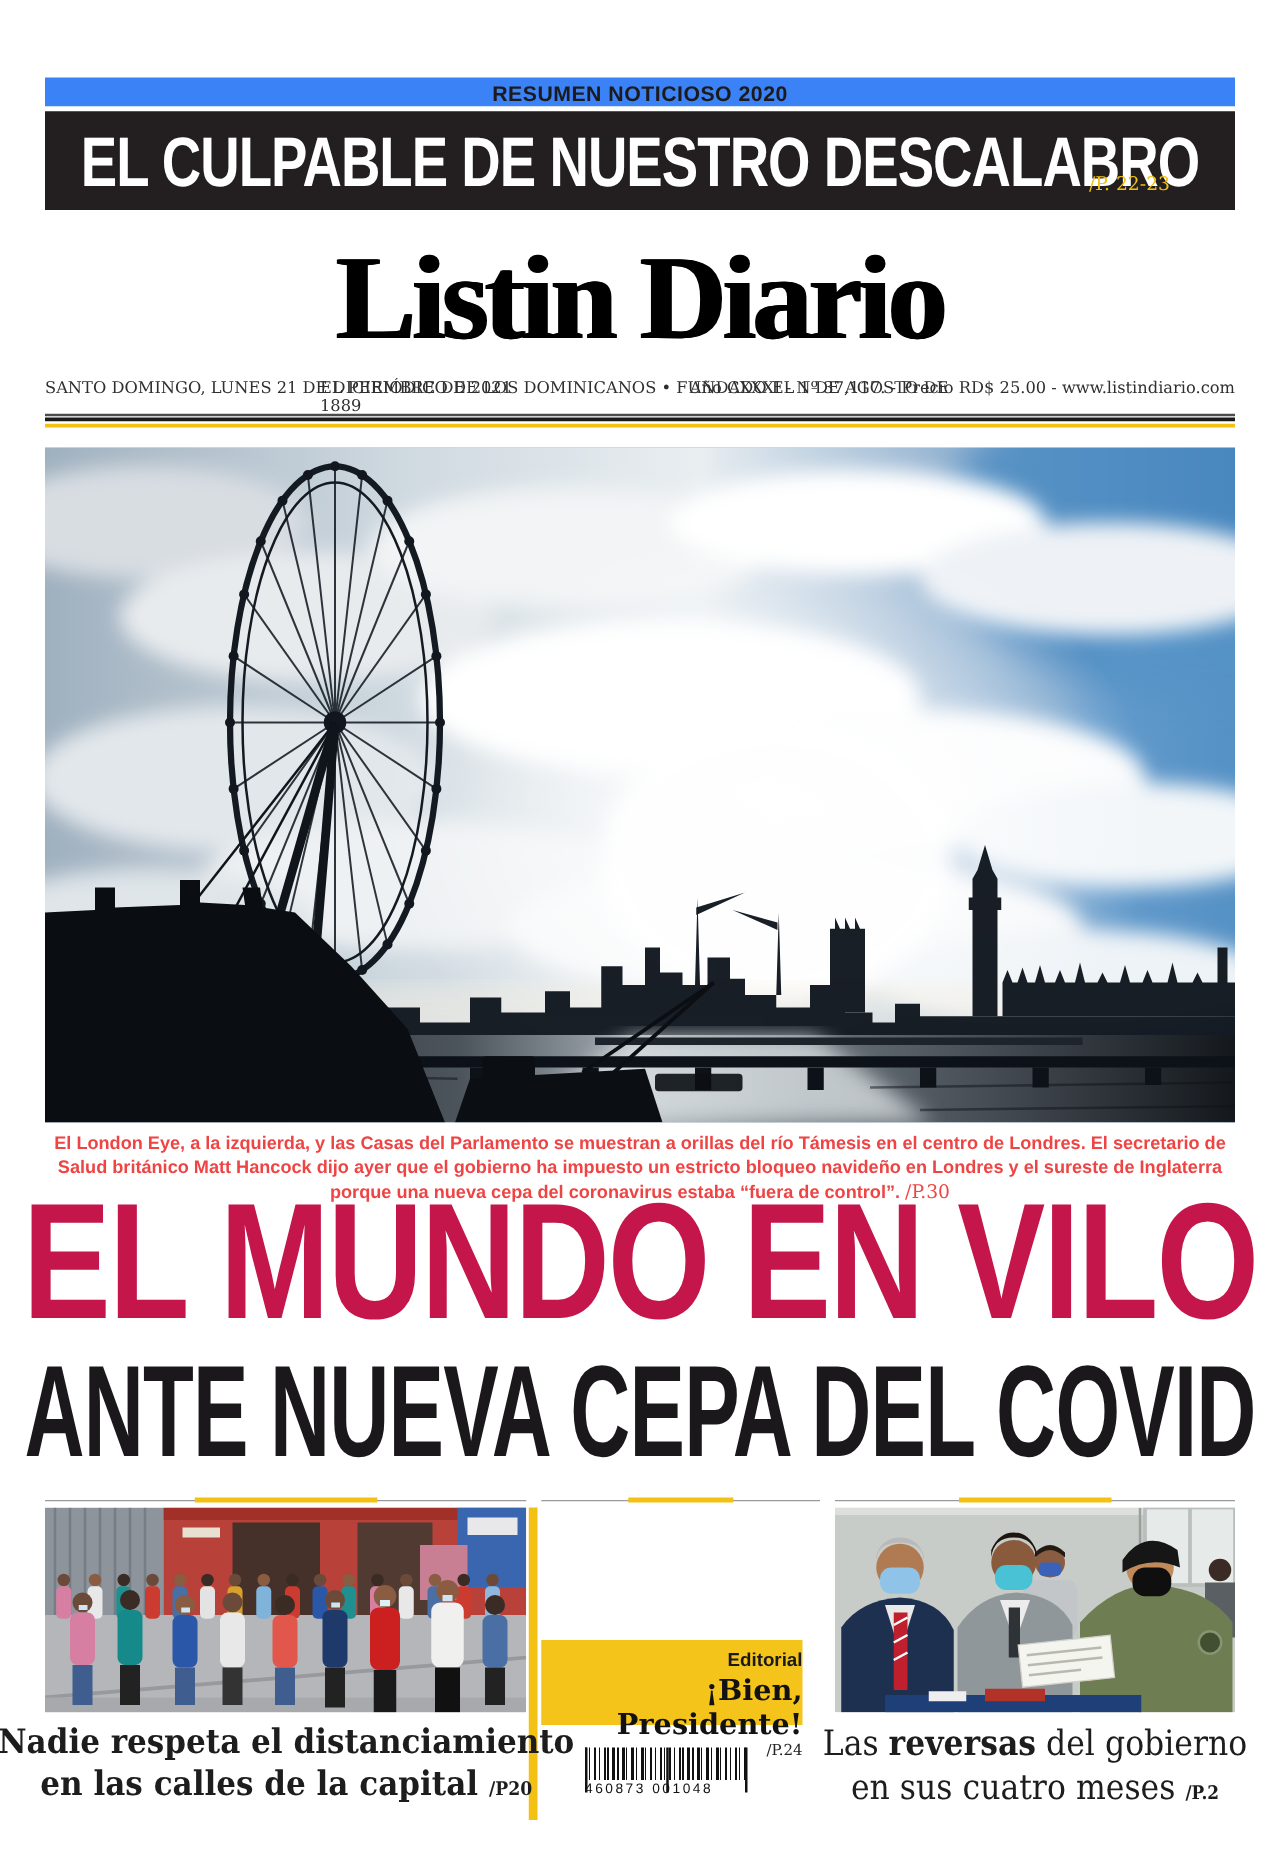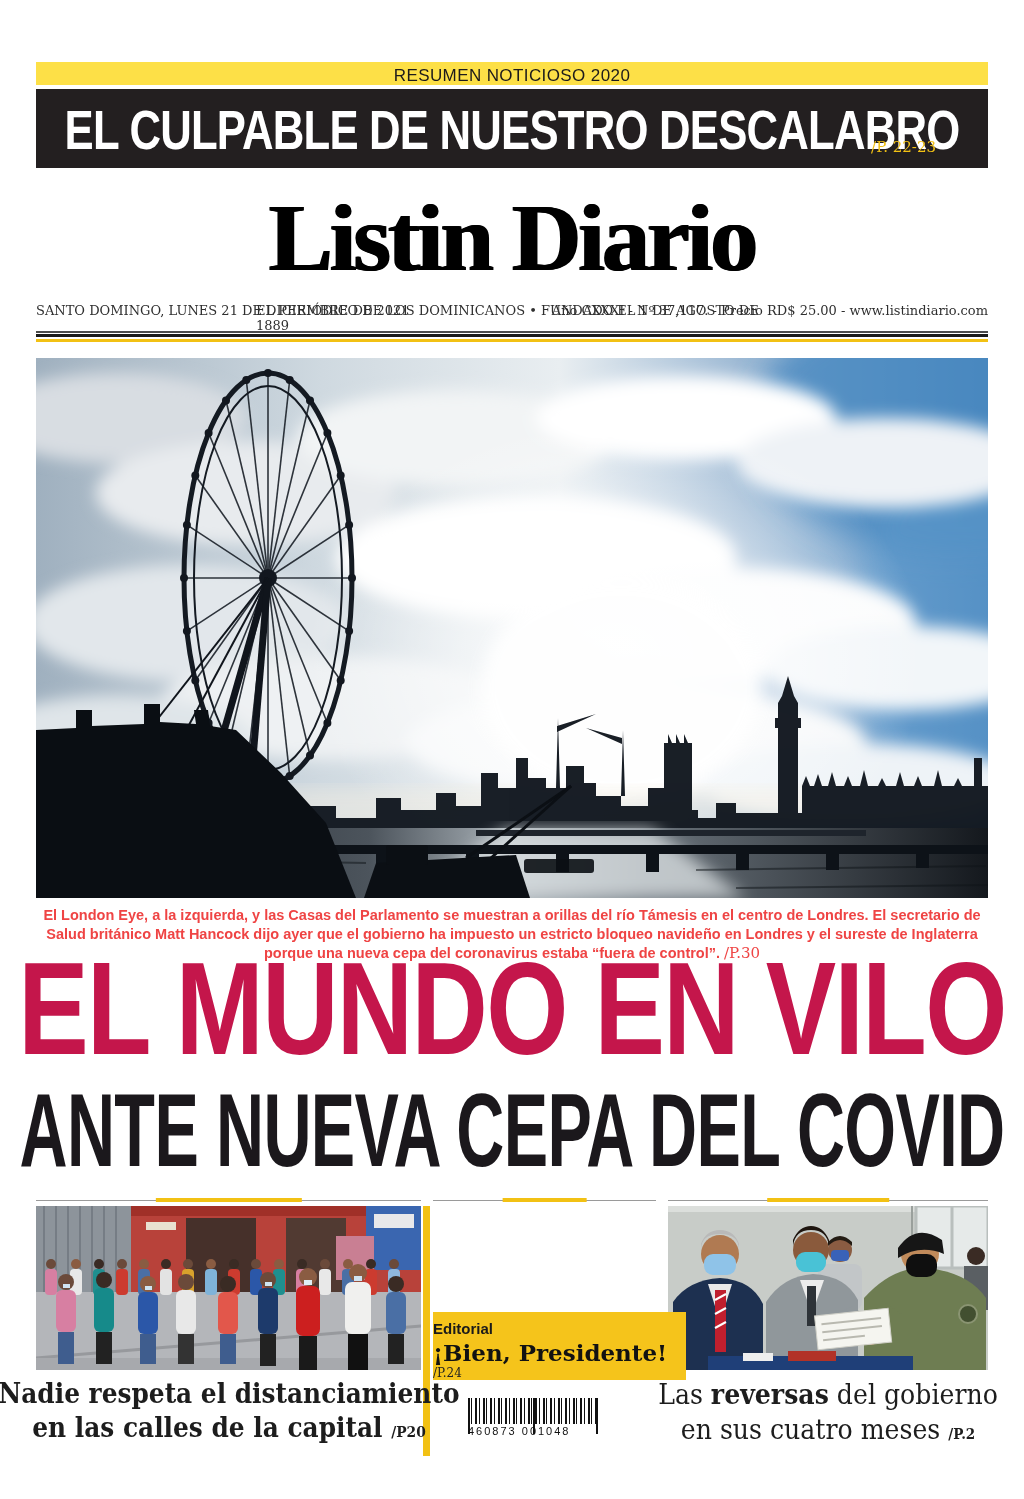--- a/index.html
+++ b/index.html
@@ -2,22 +2,22 @@
 <html><head>
 <meta charset="utf-8">
 <style>
   html,body{margin:0;padding:0;background:#ffffff;}
   #page{position:relative;width:1024px;height:1499px;background:#ffffff;overflow:hidden;
         font-family:"Liberation Sans",sans-serif;}
   .abs{position:absolute;}
   .center-scale{position:absolute;left:50%;white-space:nowrap;
     transform:translateX(-50%) scaleX(var(--sx,1));}
   
-  #banner{left:36px;top:62px;width:952px;height:23px;background:#fde047;
-    text-align:center;font-weight:normal;font-size:17px;line-height:27px;color:#1c1a1b;letter-spacing:.4px;}
+  #banner{left:36px;top:62px;width:952px;height:23px;background:#3b82f6;
+    text-align:center;font-weight:bold;font-size:17px;line-height:27px;color:#1c1a1b;letter-spacing:.4px;}
   #skybox{left:36px;top:89px;width:952px;height:79px;background:#231F20;}
   #skybox-headline{top:8px;font-size:56px;font-weight:bold;color:#ffffff;--sx:.78;letter-spacing:-1px;}
   #skybox-ref{right:52px;bottom:12px;color:#F2C114;font-family:"DejaVu Serif",serif;font-size:15px;}
   
   #masthead-title{left:0;top:186px;width:100%;text-align:center;
     font-family:Liberation Serif, serif;font-weight:bold;font-size:96px;line-height:104px;color:#000;
     letter-spacing:-3px;text-shadow:1px 0 0 #000,-1px 0 0 #000;}
   .dateline{top:303px;font-family:"DejaVu Serif",serif;font-size:13px;color:#2f2f2f;}
   #divider{left:36px;top:331px;width:952px;}
   #divider .d1{height:2px;background:#4b4b4b;}
@@ -36,21 +36,21 @@
   #headline-black{top:1080px;font-size:104px;font-weight:bold;line-height:100px;color:#1b181c;--sx:.64;letter-spacing:-1px;}
   
   .topline{top:1198px;height:5px;}
   .topline .gray{position:absolute;left:0;right:0;top:2px;height:1px;background:#9a9a9a;}
   .topline .yellow{position:absolute;left:50%;transform:translateX(-50%);top:0;width:38%;height:4px;background:#F2C114;}
   .photo{top:1206px;height:164px;overflow:hidden;}
   .photo svg{display:block;width:100%;height:100%;}
   #vrule{left:423px;top:1206px;width:7px;height:250px;background:#F2C114;}
   .serif-head{font-family:"DejaVu Serif",serif;color:#1d1d1d;}
   .serif-head .ref{font-size:15px;font-weight:bold;}
-  #editorial{left:433px;top:1312px;width:253px;height:68px;background:#F5C41B;text-align:left;}
+  #editorial{left:433px;top:1312px;width:183px;height:68px;background:#F5C41B;text-align:right;padding-left:26px;}
   #editorial .kicker{font-size:15px;font-weight:bold;color:#1a1a1a;padding-top:8px;}
   #editorial .title{font-family:"DejaVu Serif",serif;font-weight:bold;font-size:23px;color:#121212;margin-top:2px;}
   #editorial .ref{font-family:"DejaVu Serif",serif;font-size:12px;color:#222;}
   #barcode{left:468px;top:1398px;width:130px;height:42px;}
   #barcode .bars{height:26px;background:repeating-linear-gradient(90deg,
       #111 0 2px,#fff 2px 3px,#111 3px 4px,#fff 4px 7px,#111 7px 9px,#fff 9px 11px,#111 11px 12px,#fff 12px 15px);}
   #barcode .guard{position:absolute;top:0;width:2px;height:36px;background:#111;}
   #barcode .digits{margin-top:1px;text-align:left;font-family:Liberation Sans, sans-serif;
       font-size:11px;letter-spacing:2px;color:#111;}
 </style>

